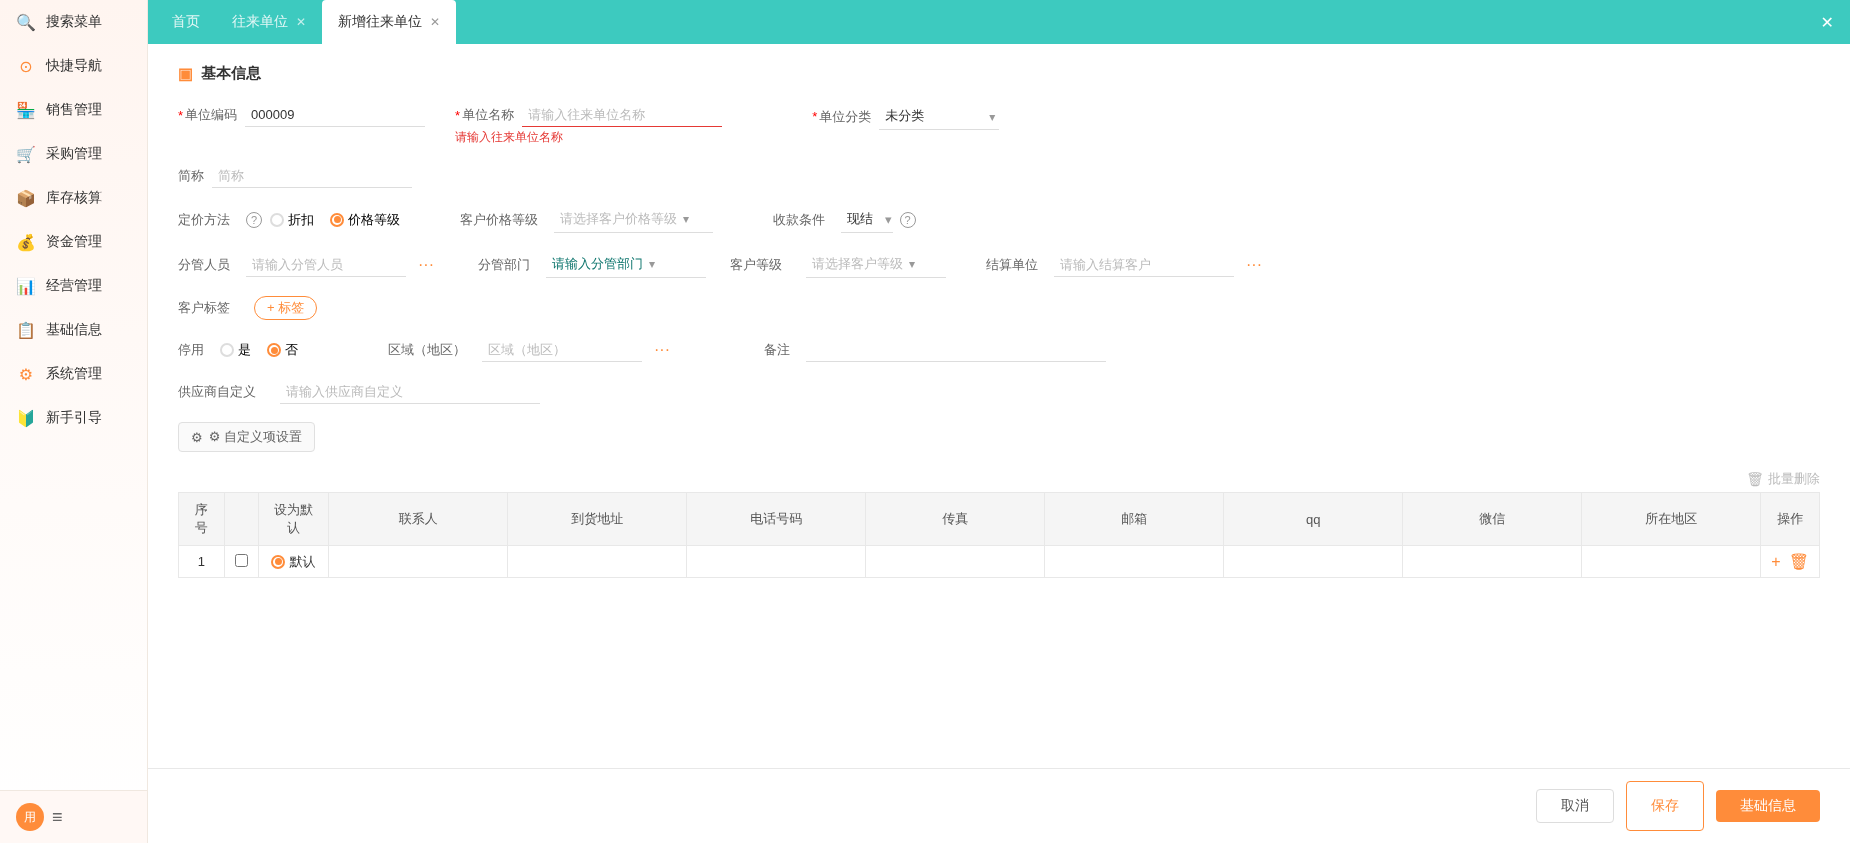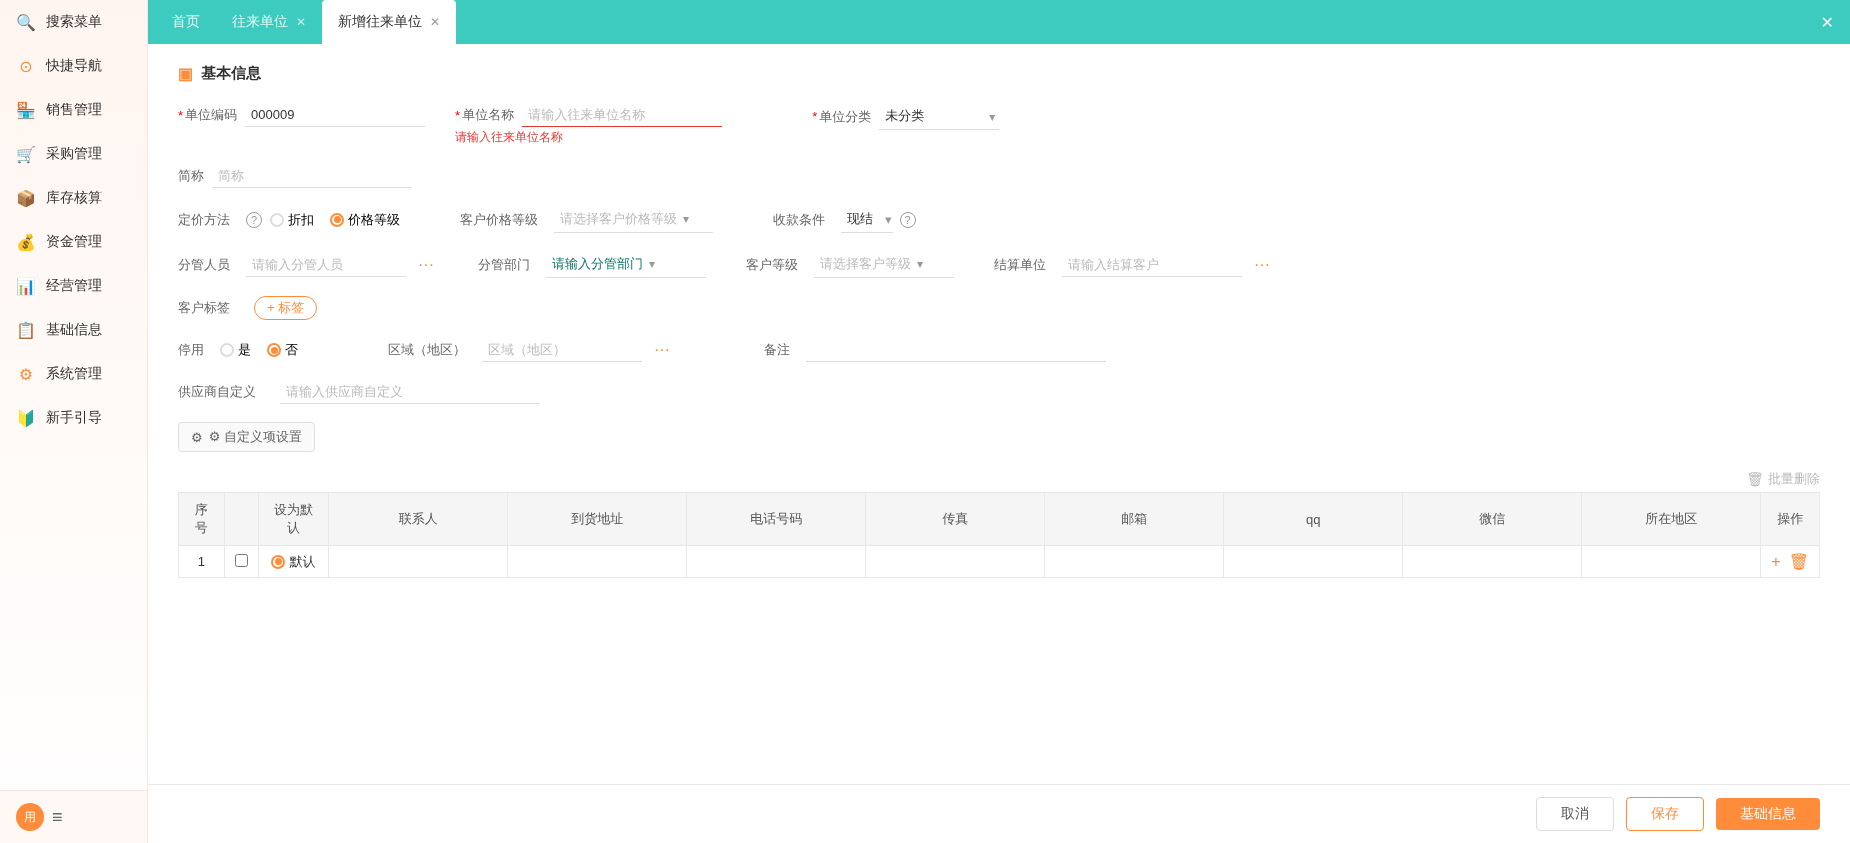--- a/index.html
+++ b/index.html
@@ -298,21 +298,21 @@
     .btn-cancel {
       padding: 7px 24px;
       border: 1px solid #ddd;
       background: #fff;
       border-radius: 4px;
       cursor: pointer;
       font-size: 14px;
       color: #555;
     }
     .btn-save {
-      padding: 7px 24px;
+      padding: 15px 24px;
       border: 1px solid #ff8c3a;
       background: #fff;
       border-radius: 4px;
       cursor: pointer;
       font-size: 14px;
       color: #ff8c3a;
     }
     .btn-save-new {
       padding: 7px 24px;
       border: none;
@@ -478,21 +478,21 @@
       </div>
 
       <div class="form-group" style="flex:0 0 auto; gap:8px; margin-left:20px;">
         <span class="form-label">分管部门</span>
         <div class="select-placeholder" style="min-width:160px;">
           <span style="color:#0f766e;">请输入分管部门</span>
           <span class="arrow">▾</span>
         </div>
       </div>
 
-      <div class="form-group" style="flex:0 0 auto; gap:8px; margin-left:20px;">
+      <div class="form-group" style="flex:0 0 auto; gap:16px; margin-left:4px;">
         <span class="form-label">客户等级</span>
         <div class="select-placeholder" style="min-width:140px;">
           <span style="color:#bbb;">请选择客户等级</span>
           <span class="arrow">▾</span>
         </div>
       </div>
 
       <div class="form-group" style="flex:0 0 auto; gap:8px; margin-left:20px;">
         <span class="form-label">结算单位</span>
         <input class="form-input" type="text" style="width: 180px;" placeholder="请输入结算客户">

